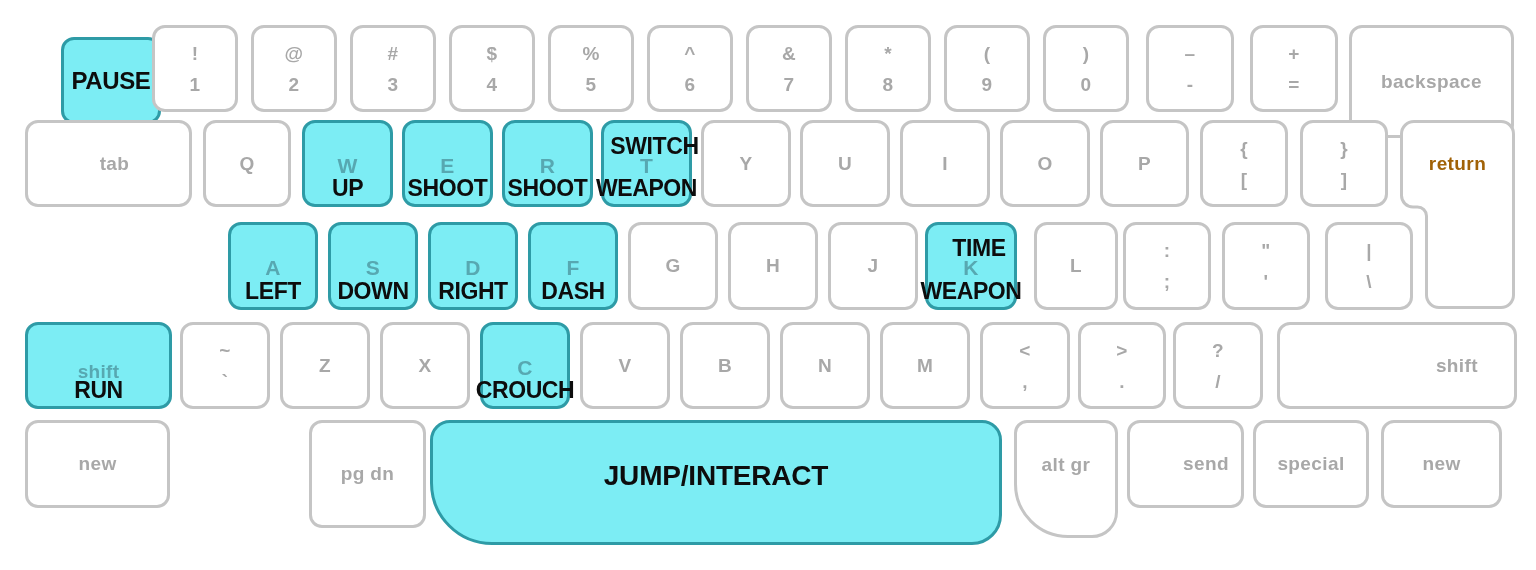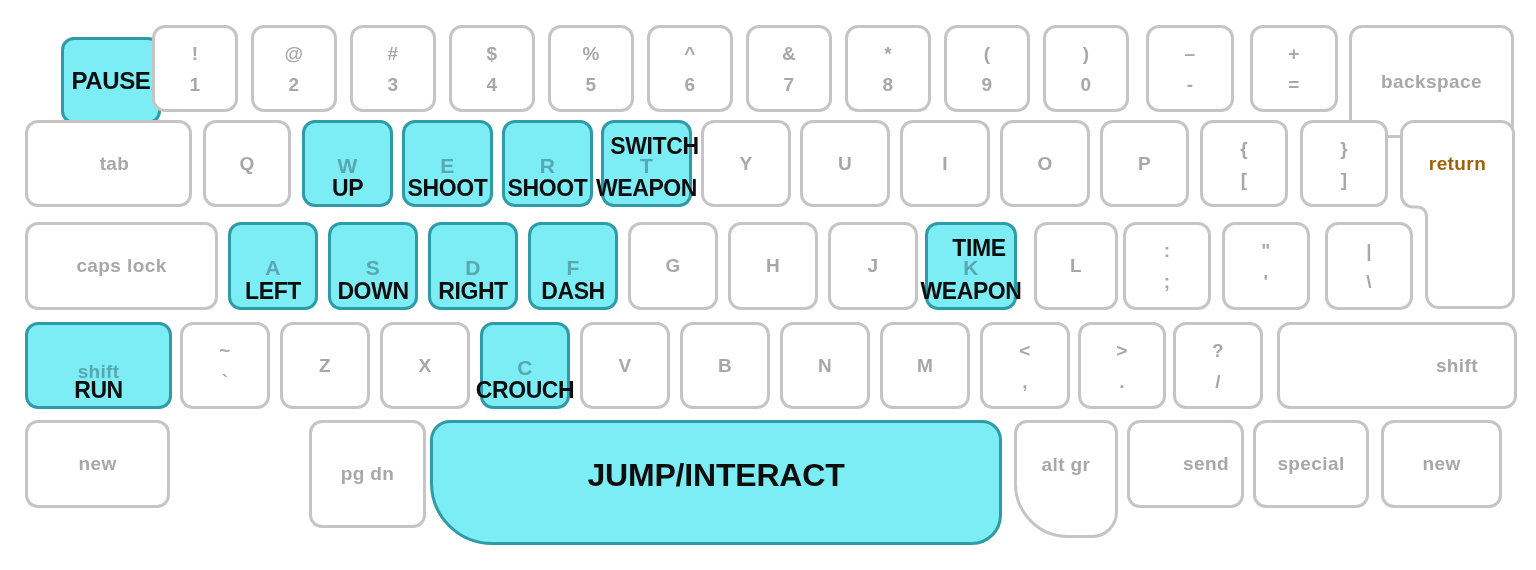--- a/index.html
+++ b/index.html
@@ -40,21 +40,21 @@
   .action{
     position:absolute;left:50%;transform:translateX(-50%);
     white-space:nowrap;
     color:#0d0d0d;font-weight:700;font-size:23px;letter-spacing:-0.4px;
   }
   .action.bottom{bottom:2px;}
   .action.top{top:10px;padding-left:16px;}
   .action.center{position:static;transform:none;font-size:24px;}
   .alignright{align-items:flex-end;padding-right:36px;}
   .space{border-radius:20px 20px 30px 62px;padding-bottom:14px;}
-  .space .action.center{font-size:32px;letter-spacing:-0.2px;text-align:center;}
+  .space .action.center{font-size:28px;letter-spacing:-0.2px;text-align:center;}
   .tall{border-radius:13px 13px 26px 54px;padding-bottom:28px;}
   .ret{position:absolute;}
   .ret svg{position:absolute;top:0;left:0;overflow:visible;}
   .ret-label{
     position:absolute;top:0;left:0;width:100%;height:87px;
     display:flex;align-items:center;justify-content:center;
     color:#a16207;font-weight:600;font-size:19px;letter-spacing:0.4px;text-align:right;
   }
 </style>
 </head>
@@ -160,23 +160,20 @@
     <div class="key" style="left: 1300px; top: 120px; width: 88px; height: 87px;">
       <span class="sym">}</span>
       <span class="sym">]</span>
     </div>
     <div class="ret" style="left: 1400px; top: 120px; width: 115px; height: 190px;">
       <svg width="115" height="190" viewBox="0 0 115 190">
         <path d="M14,1.5 H101 A12.5,12.5 0 0 1 113.5,14 V175 A12.5,12.5 0 0 1 101,187.5 H39 A12.5,12.5 0 0 1 26.5,175 V96 A9,9 0 0 0 17.5,87 H13 A11.5,11.5 0 0 1 1.5,75.5 V14 A12.5,12.5 0 0 1 14,1.5 Z" fill="#ffffff" stroke="#c5c5c5" stroke-width="3"></path>
       </svg>
       <span class="ret-label">return</span>
     </div>
-    <div class="key" style="left: 25px; top: 222px; width: 193px; height: 88px;">
-      <span class="klabel">caps lock</span>
-    </div>
     <div class="key hl" style="left: 228px; top: 222px; width: 90px; height: 88px;">
       <span class="letter">A</span>
       <span class="action bottom">LEFT</span>
     </div>
     <div class="key hl" style="left: 328px; top: 222px; width: 90px; height: 88px;">
       <span class="letter">S</span>
       <span class="action bottom">DOWN</span>
     </div>
     <div class="key hl" style="left: 428px; top: 222px; width: 90px; height: 88px;">
       <span class="letter">D</span>

